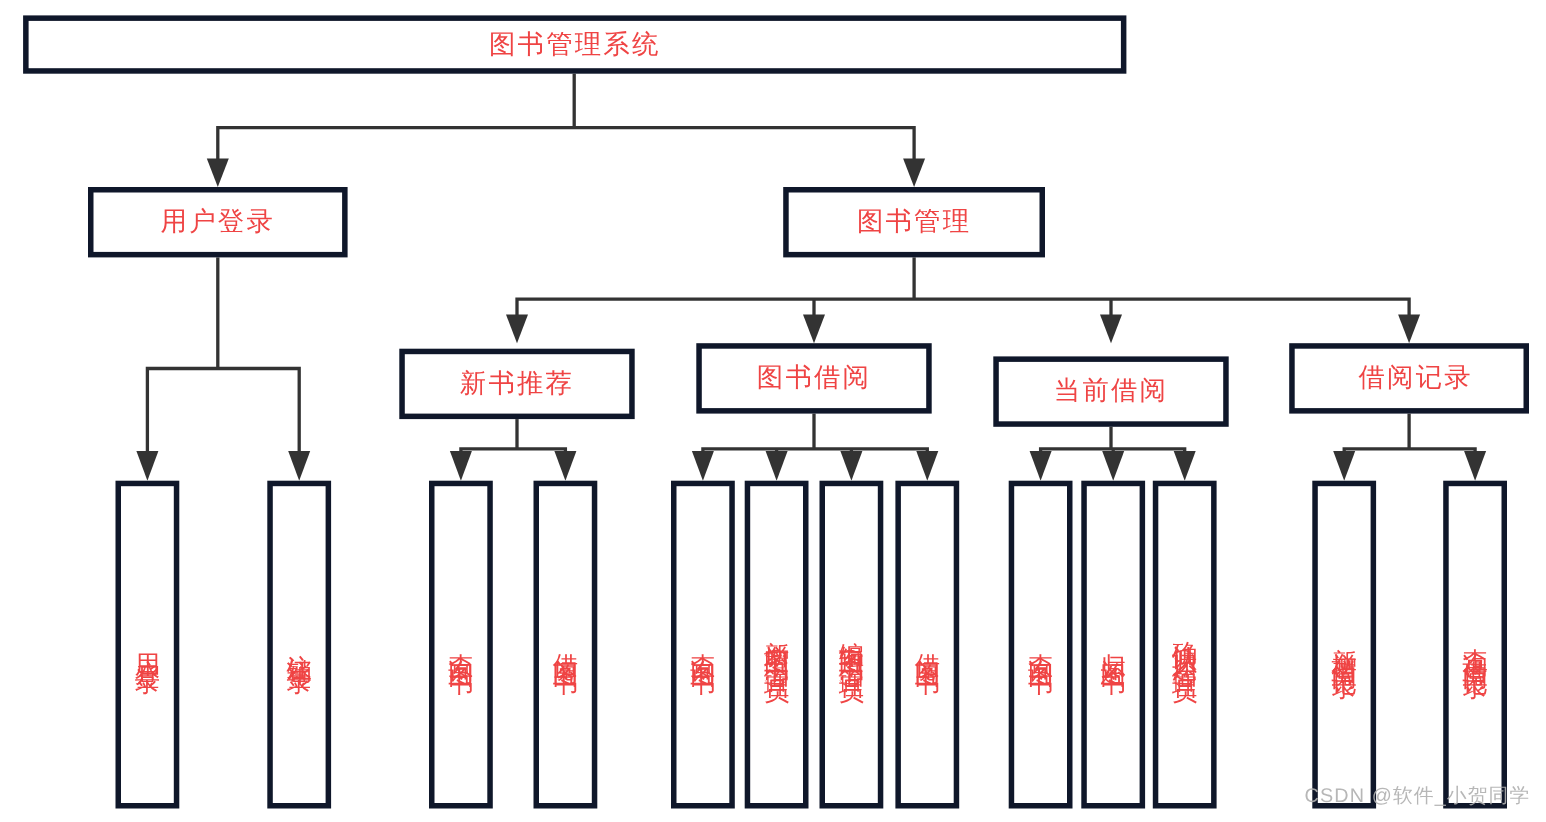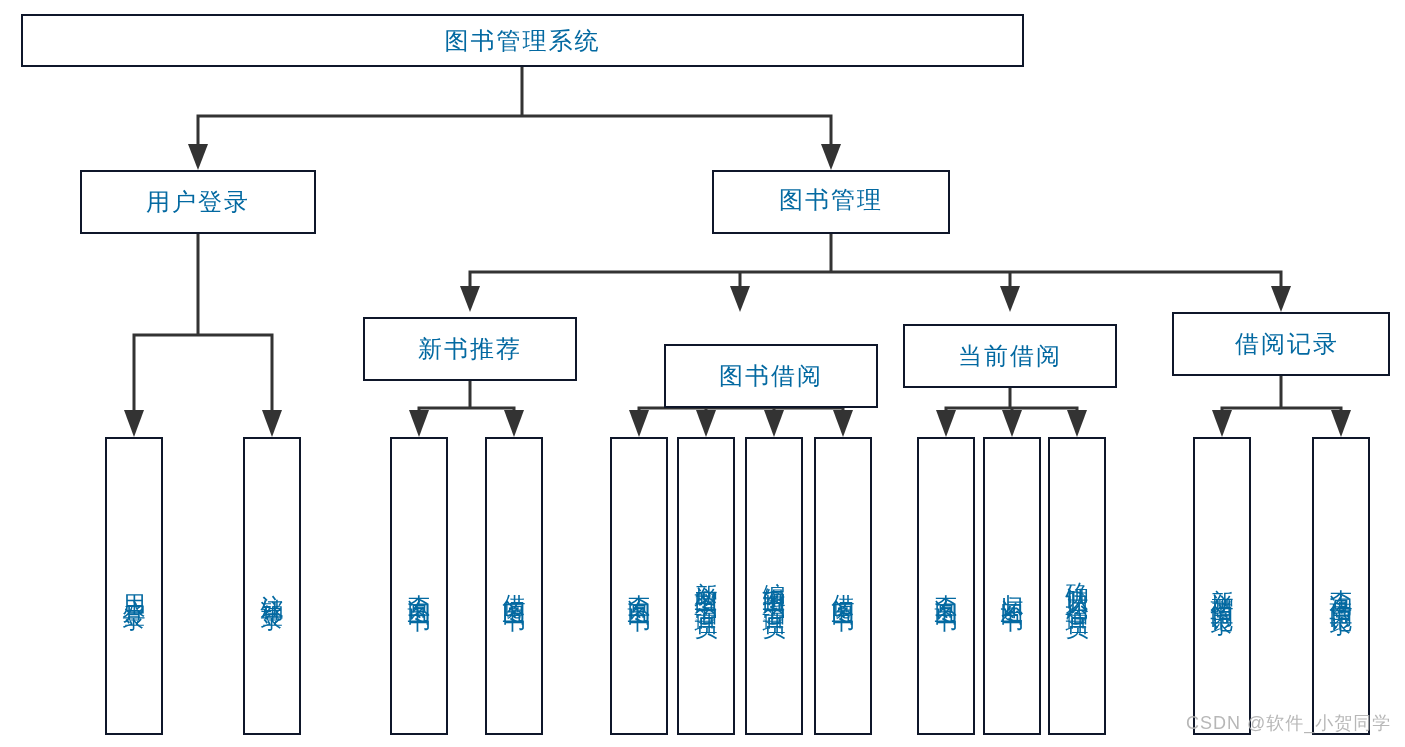--- a/index.html
+++ b/index.html
@@ -3,21 +3,21 @@
 <meta charset="utf-8">
 <style>
   html,body { margin:0; padding:0; background:#ffffff; }
   .stage {
     position:relative; width:1405px; height:747px; background:#ffffff;
     font-family:"Liberation Sans", sans-serif; overflow:hidden;
   }
   svg.connectors { position:absolute; left:0; top:0; z-index:1; }
   .node {
     position:absolute; box-sizing:border-box; z-index:2;
-    background:#ffffff; border:2px solid #0f172a; color:#0369a1;
+    background:#ffffff; border:5px solid #0f172a; color:#ef4444;
     display:flex; align-items:center; justify-content:center;
     text-align:center; line-height:1;
   }
   .hnode { font-size:24px; letter-spacing:2px; }
   .vnode {
     writing-mode:vertical-rl; text-orientation:mixed;
     font-size:23px; letter-spacing:5px;
   }
   .watermark {
     position:absolute; z-index:5; left:1186px; top:711px;
@@ -73,24 +73,24 @@
       <polygon points="1067,410 1087,410 1077,437"></polygon>
 
       <polygon points="1212,410 1232,410 1222,437"></polygon>
       <polygon points="1331,410 1351,410 1341,437"></polygon>
     </g>
   </svg>
 
   <div class="node hnode" style="left:21px; top:14px; width:1003px; height:53px;">图书管理系统</div>
 
   <div class="node hnode" style="left:80px; top:170px; width:236px; height:64px;">用户登录</div>
-  <div class="node hnode" style="left:712px; top:170px; width:238px; height:64px;font-family:Liberation Mono, monospace;">图书管理</div>
+  <div class="node hnode" style="left:712px; top:170px; width:238px; height:64px;">图书管理</div>
 
   <div class="node hnode" style="left:363px; top:317px; width:214px; height:64px;">新书推荐</div>
-  <div class="node hnode" style="left:664px; top:312px; width:214px; height:64px;margin-top:32px;">图书借阅</div>
+  <div class="node hnode" style="left:633px; top:312px; width:214px; height:64px;">图书借阅</div>
   <div class="node hnode" style="left:903px; top:312px; width:214px; height:64px;margin-top:12px;">当前借阅</div>
   <div class="node hnode" style="left:1172px; top:312px; width:218px; height:64px;padding-left:12px;">借阅记录</div>
 
   <div class="node vnode" style="left:105px; top:437px; width:58px; height:298px;">用户登录</div>
   <div class="node vnode" style="left:243px; top:437px; width:58px; height:298px;">注销登录</div>
 
   <div class="node vnode" style="left:390px; top:437px; width:58px; height:298px;">查询图书</div>
   <div class="node vnode" style="left:485px; top:437px; width:58px; height:298px;">借阅图书</div>
 
   <div class="node vnode" style="left:610px; top:437px; width:58px; height:298px;">查询图书</div>

